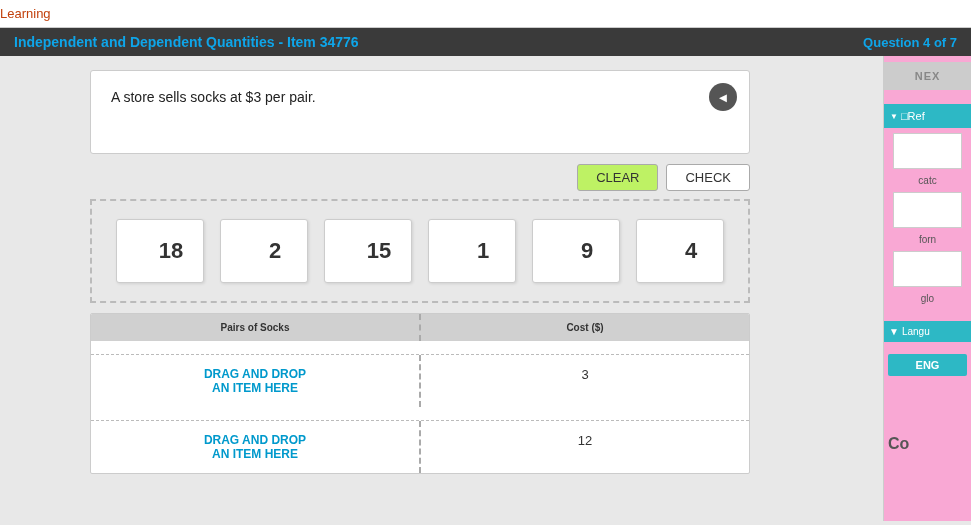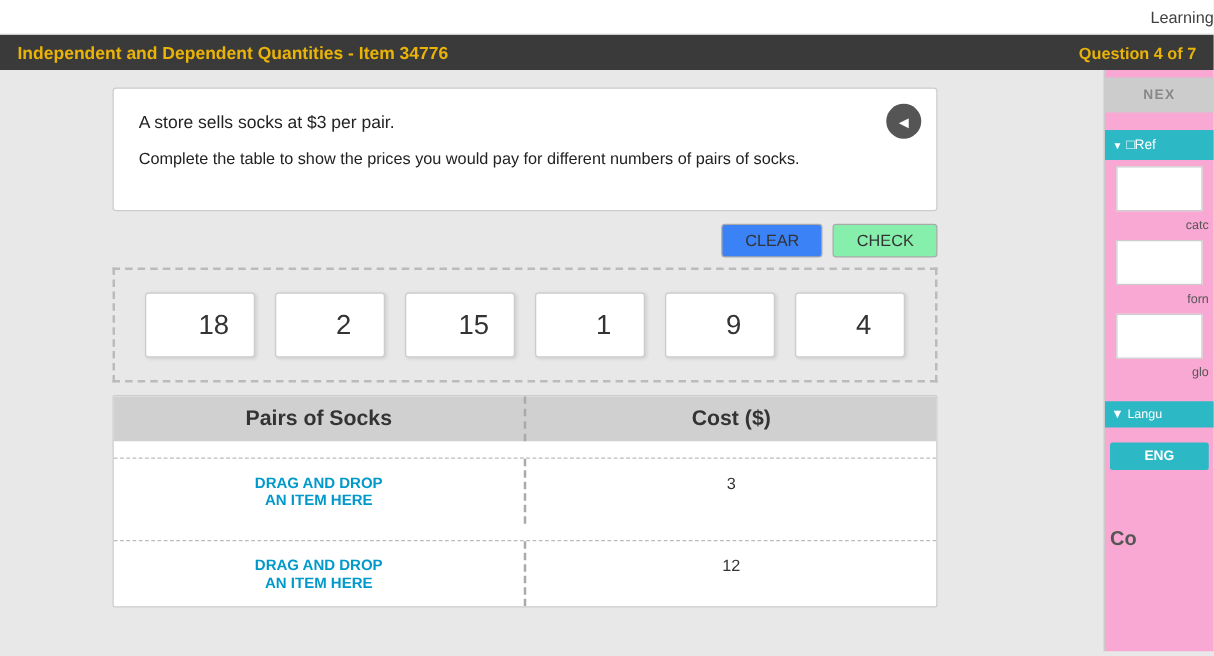--- a/index.html
+++ b/index.html
@@ -11,30 +11,30 @@
       overflow: hidden;
       position: relative;
     }
 
     
     .top-bar {
       background: #fff;
       height: 28px;
       display: flex;
       align-items: center;
-      justify-content: flex-end;
+      justify-content: flex-start;
       border-bottom: 1px solid #ccc;
       font-size: 13px;
-      color: #404040;
+      color: #c2410c;
     }
 
     
     .title-bar {
       background: #3a3a3a;
-      color: #eab308;
+      color: #0ea5e9;
       font-size: 14px;
       font-weight: bold;
       padding: 6px 14px;
       display: flex;
       align-items: center;
       justify-content: space-between;
     }
     .title-bar .question-num {
       font-size: 13px;
       font-weight: bold;
@@ -95,54 +95,54 @@
     .buttons-row {
       display: flex;
       justify-content: flex-end;
       margin: 4px 14px 8px 90px;
       max-width: 660px;
       gap: 8px;
     }
     .btn-clear, .btn-check {
       padding: 5px 18px;
       border: 1px solid #aaa;
-      background: #3b82f6;
+      background: #bef264;
       border-radius: 3px;
       font-size: 13px;
       cursor: pointer;
       color: #333;
     }
     .btn-check {
-      background: #86efac;
+      background: #ffffff;
     }
 
     
     .drag-items-row {
       display: flex;
       align-items: center;
       justify-content: center;
       gap: 16px;
       margin: 0 90px 10px 90px;
       max-width: 660px;
       border: 2px dashed #bbb;
       padding: 18px 10px;
       background: #e8e8e8;
     }
     .drag-item {
       background: #fff;
       border: 1px solid #ccc;
       border-radius: 3px;
       width: 88px;
-      height: 52px;
+      height: 64px;
       display: flex;
       align-items: center;
       justify-content: center;
       font-size: 22px;
       color: #333;
-      font-weight: normal;
+      font-weight: bold;
       cursor: grab;
       box-shadow: 1px 1px 3px rgba(0,0,0,0.1);
       padding-left: 22px;
     }
 
     
     .table-container {
       margin: 0 14px 0 90px;
       max-width: 660px;
       border: 1px solid #ccc;
@@ -150,21 +150,21 @@
       overflow: hidden;
       background: #fff;
     }
     .table-header {
       display: flex;
       background: #d0d0d0;
     }
     .table-header .th {
       flex: 1;
       padding: 8px 10px;
-      font-size: 17px;
+      font-size: 10px;
       font-weight: bold;
       color: #333;
       text-align: center;
       border-right: 2px dashed #aaa;
     }
     .table-header .th:last-child { border-right: none; }
     .table-row {
       display: flex;
       border-top: 1px dashed #bbb;
       margin-top: 13px;
@@ -231,21 +231,21 @@
       background: #fff;
       border: 1px solid #ccc;
       width: 80%;
       height: 36px;
       margin: 1px auto;
     }
 
     .sidebar-label {
       font-size: 10px;
       color: #555;
-      text-align: right;
+      text-align: center;
       width: 100%;
       padding: 1px 4px;
     }
 
     .sidebar-lang-btn {
       background: #2db8c5;
       color: #fff;
       border: none;
       padding: 5px 5px;
       font-size: 10px;
@@ -282,21 +282,20 @@
   <span>Independent and Dependent Quantities - Item 34776</span>
   <span class="question-num">Question 4 of 7</span>
 </div>
 
 <div class="main-layout">
 
   <div class="content-area">
 
     <div class="problem-box">
       <p class="problem-text-1">A store sells socks at $3 per pair.</p>
-      <p class="problem-text-2">Complete the table to show the prices you would pay for different numbers of pairs of socks.</p>
       <button class="audio-btn">
         <span>◄</span>
       </button>
     </div>
 
     <div class="buttons-row">
       <button class="btn-clear">CLEAR</button>
       <button class="btn-check">CHECK</button>
     </div>
 
@@ -349,16 +348,16 @@
 
     <button class="sidebar-lang-btn">
       <span class="triangle">▼</span>
       <span>Langu</span>
     </button>
 
     <div style="height:4px;"></div>
 
     <button class="sidebar-eng-btn">ENG</button>
 
-    <div style="position:absolute; bottom: 80px; left: 4px; font-size:16px; font-weight:bold; color:#555;">Co</div>
+    <div style="position:absolute; bottom: 68px; left: 4px; font-size:16px; font-weight:bold; color:#555;">Co</div>
   </div>
 
 </div>
 
 </body></html>

